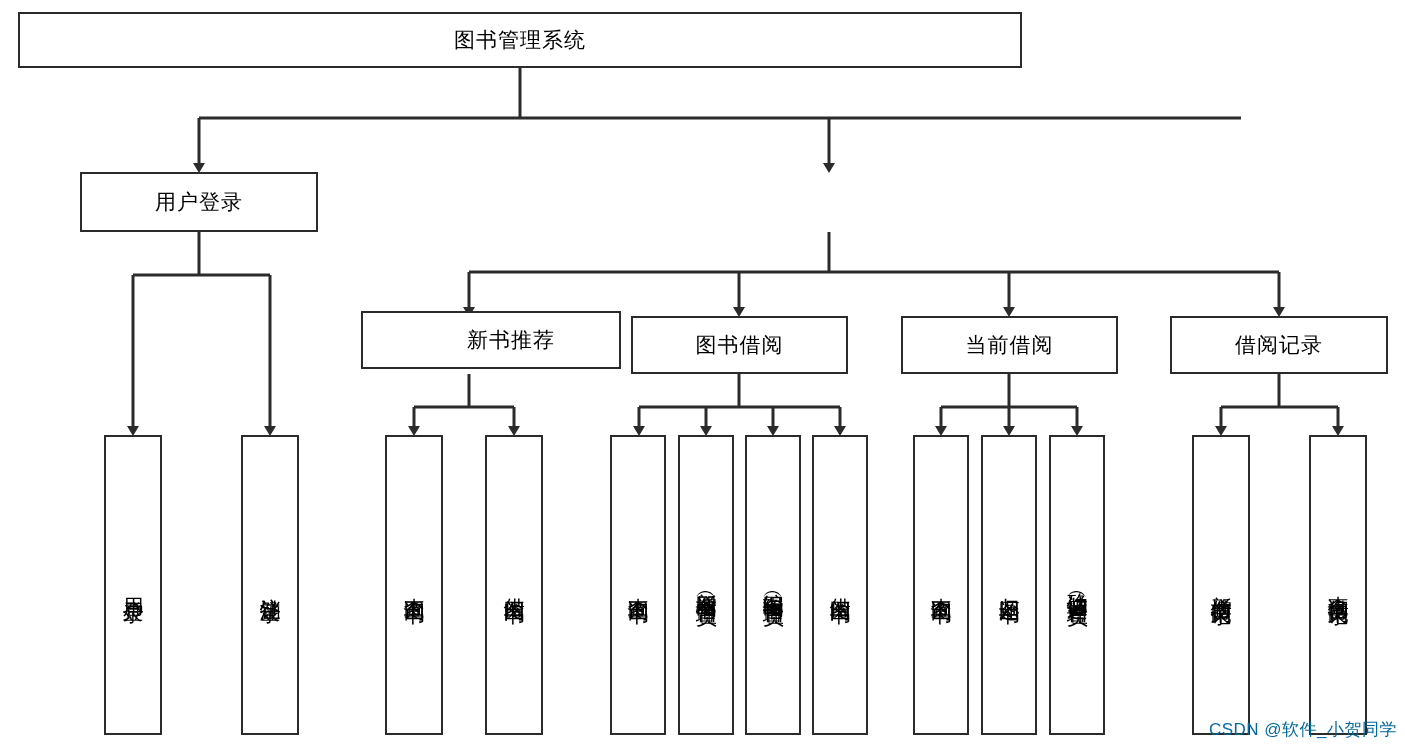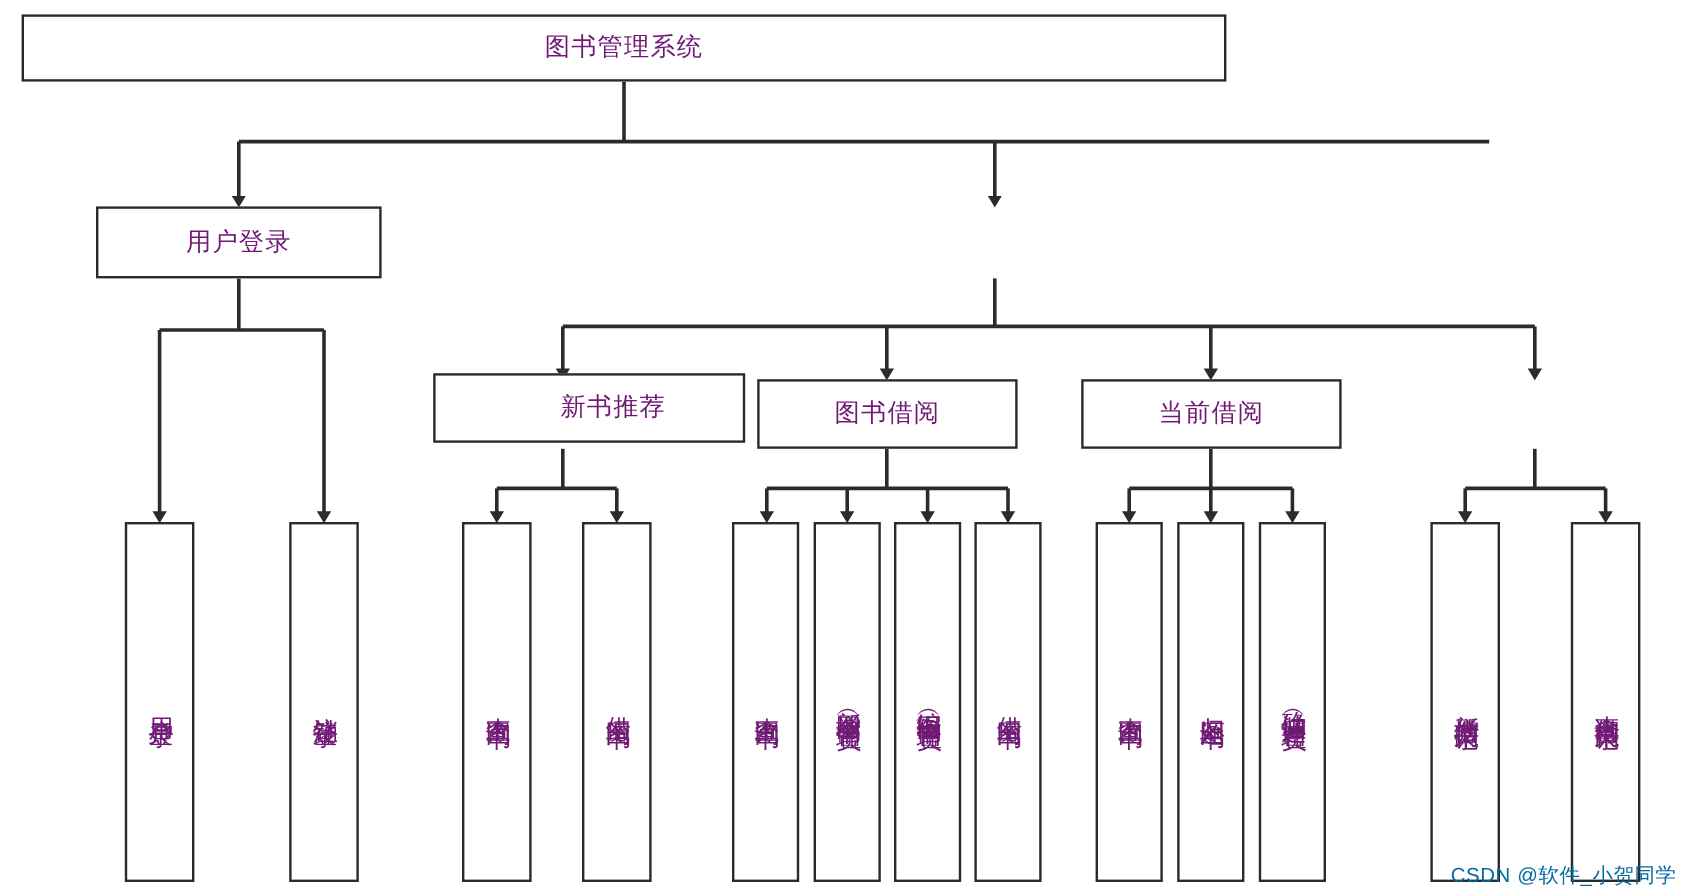--- a/index.html
+++ b/index.html
@@ -26,21 +26,21 @@
     pointer-events: none;
   }
   .node {
     position: absolute;
     box-sizing: border-box;
     border: 2px solid #2b2b2b;
     background: #ffffff;
     display: flex;
     align-items: center;
     justify-content: center;
-    color: #701a75;
+    color: #000000;
   }
   .node.horiz {
     font-size: 21px;
     letter-spacing: 1px;
     line-height: 1.2;
   }
   .node.vert {
     writing-mode: vertical-rl;
     text-orientation: upright;
     font-size: 21px;
@@ -133,20 +133,23 @@
 
   <div class="node horiz" style="left:361px; top:311px; width:260px; height:58px;padding-left:40px;">
     <span>新书推荐</span>
   </div>
   <div class="node horiz" style="left:631px; top:316px; width:217px; height:58px;">
     <span>图书借阅</span>
   </div>
   <div class="node horiz" style="left:901px; top:316px; width:217px; height:58px;">
     <span>当前借阅</span>
   </div>
+  <div class="node horiz" style="left:1170px; top:316px; width:218px; height:58px;">
+    <span>借阅记录</span>
+  </div>
 
   <div class="node vert" style="left:104px; top:435px; width:58px; height:300px;">
     <span class="vlabel">用户登录</span>
   </div>
   <div class="node vert" style="left:241px; top:435px; width:58px; height:300px;">
     <span class="vlabel">注销登录</span>
   </div>
 
   <div class="node vert" style="left:385px; top:435px; width:58px; height:300px;">
     <span class="vlabel">查询图书</span>

